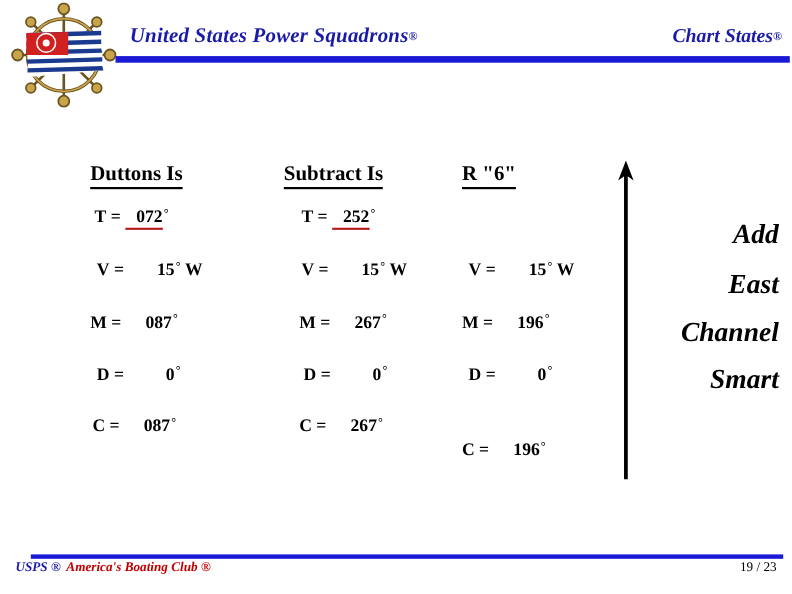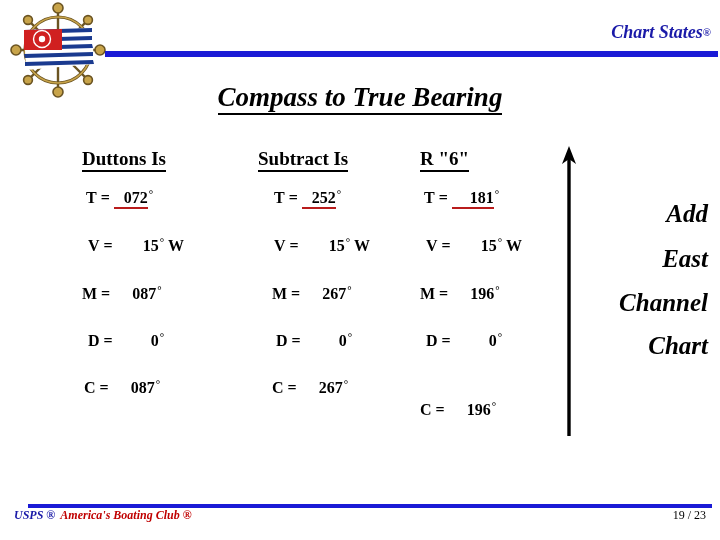--- a/index.html
+++ b/index.html
@@ -258,26 +258,26 @@
           <polygon points="18,52 87,50 87,54 19,56"></polygon>
           <polygon points="19,60 87,58 88,62 19,64"></polygon>
         </g>
         <polygon points="18,28 56,27 56,48 18,48" fill="#d02020"></polygon>
         <circle cx="36" cy="37" r="8.5" fill="none" stroke="#ffffff" stroke-width="1.4"></circle>
         <circle cx="36" cy="37" r="3.2" fill="#ffffff"></circle>
       </g>
     </svg>
   </div>
 
+  <div class="hdr-left"><span>United States Power Squadrons</span><span class="reg">®</span></div>
 
   <div class="hdr-right"><span>Chart States</span><span class="reg">®</span></div>
 
   <div class="hdr-rule"></div>
 
-  <div class="slide-title"><span>Compass to True Bearing</span></div>
 
   <div class="cols">
 
     <div class="col col-1">
       <div class="col-head"><span>Duttons Is</span></div>
       <div class="row r-t u">
         <span class="lbl">T</span>
         <span class="eq">=</span>
         <span class="val val-n">072</span><span class="deg">°</span>
       </div>
@@ -327,25 +327,20 @@
       </div>
       <div class="row r-c">
         <span class="lbl">C</span>
         <span class="eq">=</span>
         <span class="val val-w">267</span><span class="deg">°</span>
       </div>
     </div>
 
     <div class="col col-3">
       <div class="col-head"><span>R "6"</span></div>
-      <div class="row r-t u">
-        <span class="lbl">T</span>
-        <span class="eq">=</span>
-        <span class="val val-w">181</span><span class="deg">°</span>
-      </div>
       <div class="row r-v">
         <span class="lbl">V</span>
         <span class="eq">=</span>
         <span class="val val-w">15</span><span class="deg">°</span><span class="dir">W</span>
       </div>
       <div class="row r-m">
         <span class="lbl">M</span>
         <span class="eq">=</span>
         <span class="val val-w">196</span><span class="deg">°</span>
       </div>
@@ -366,20 +361,20 @@
     <svg width="26" height="292" viewBox="0 0 26 292" xmlns="http://www.w3.org/2000/svg">
       <line x1="13" y1="292" x2="13" y2="14" stroke="#000000" stroke-width="3.4"></line>
       <polygon points="13,2 6,20 13,15 20,20" fill="#000000"></polygon>
     </svg>
   </div>
 
   <div class="notes">
     <div class="note n-add">Add</div>
     <div class="note n-east">East</div>
     <div class="note n-sub">Channel</div>
-    <div class="note n-west">Chart</div>
+    <div class="note n-west">Smart</div>
   </div>
 
   <div class="ftr-rule"></div>
   <div class="ftr-left"><span class="ftr-usps">USPS ®</span><span class="ftr-abc">America's Boating Club ®</span></div>
   <div class="ftr-page">19 / 23</div>
 
 </div>
 
 </body></html>

